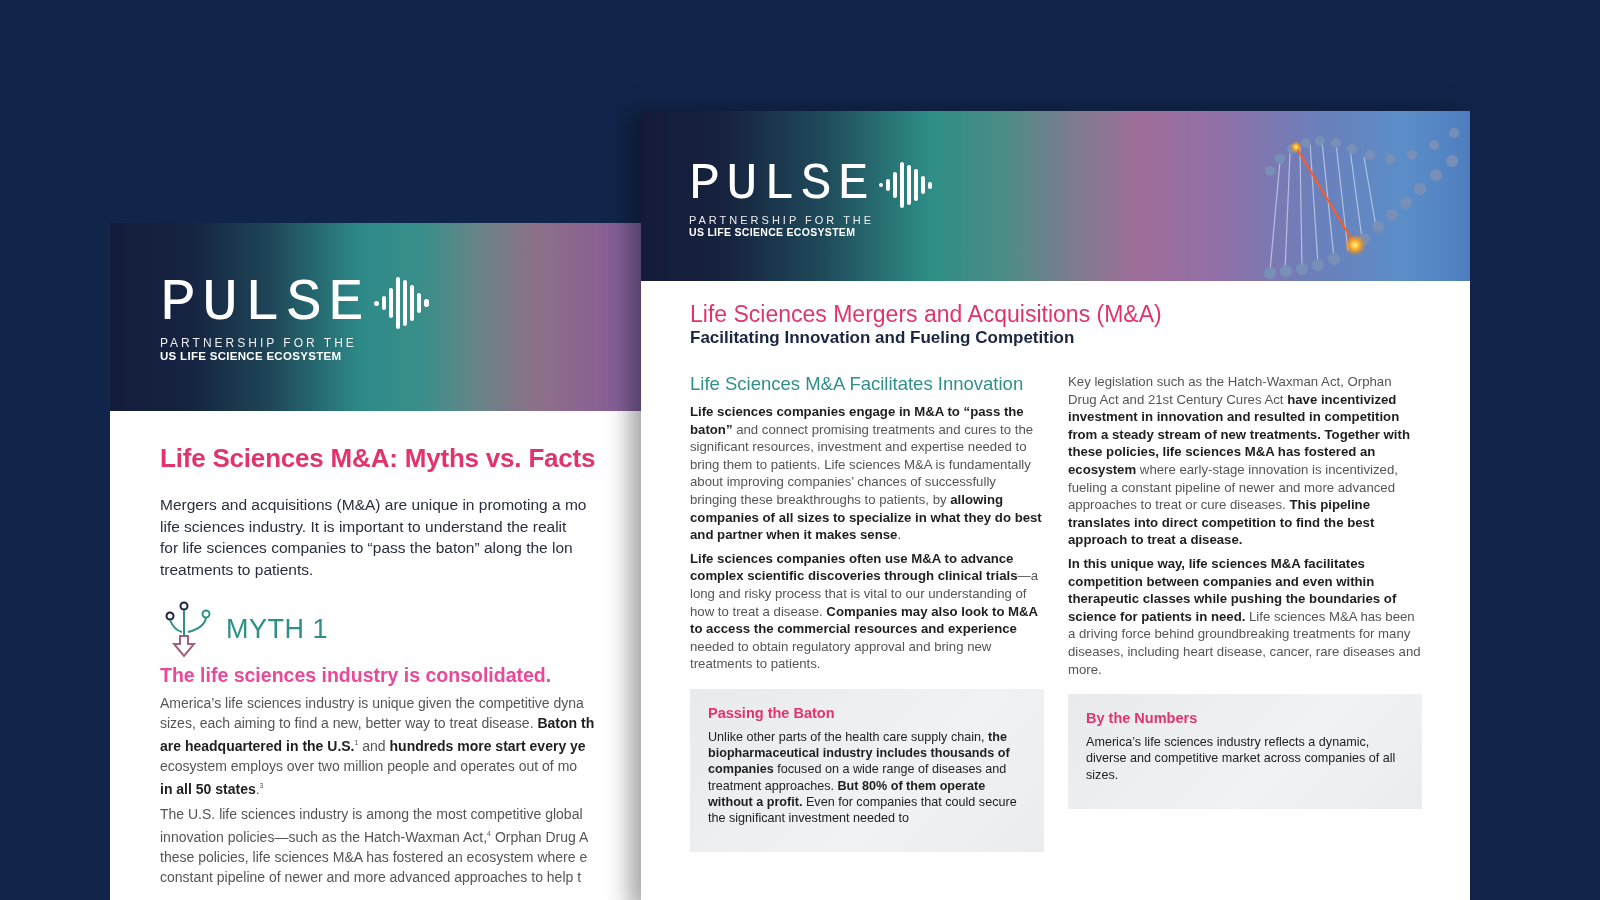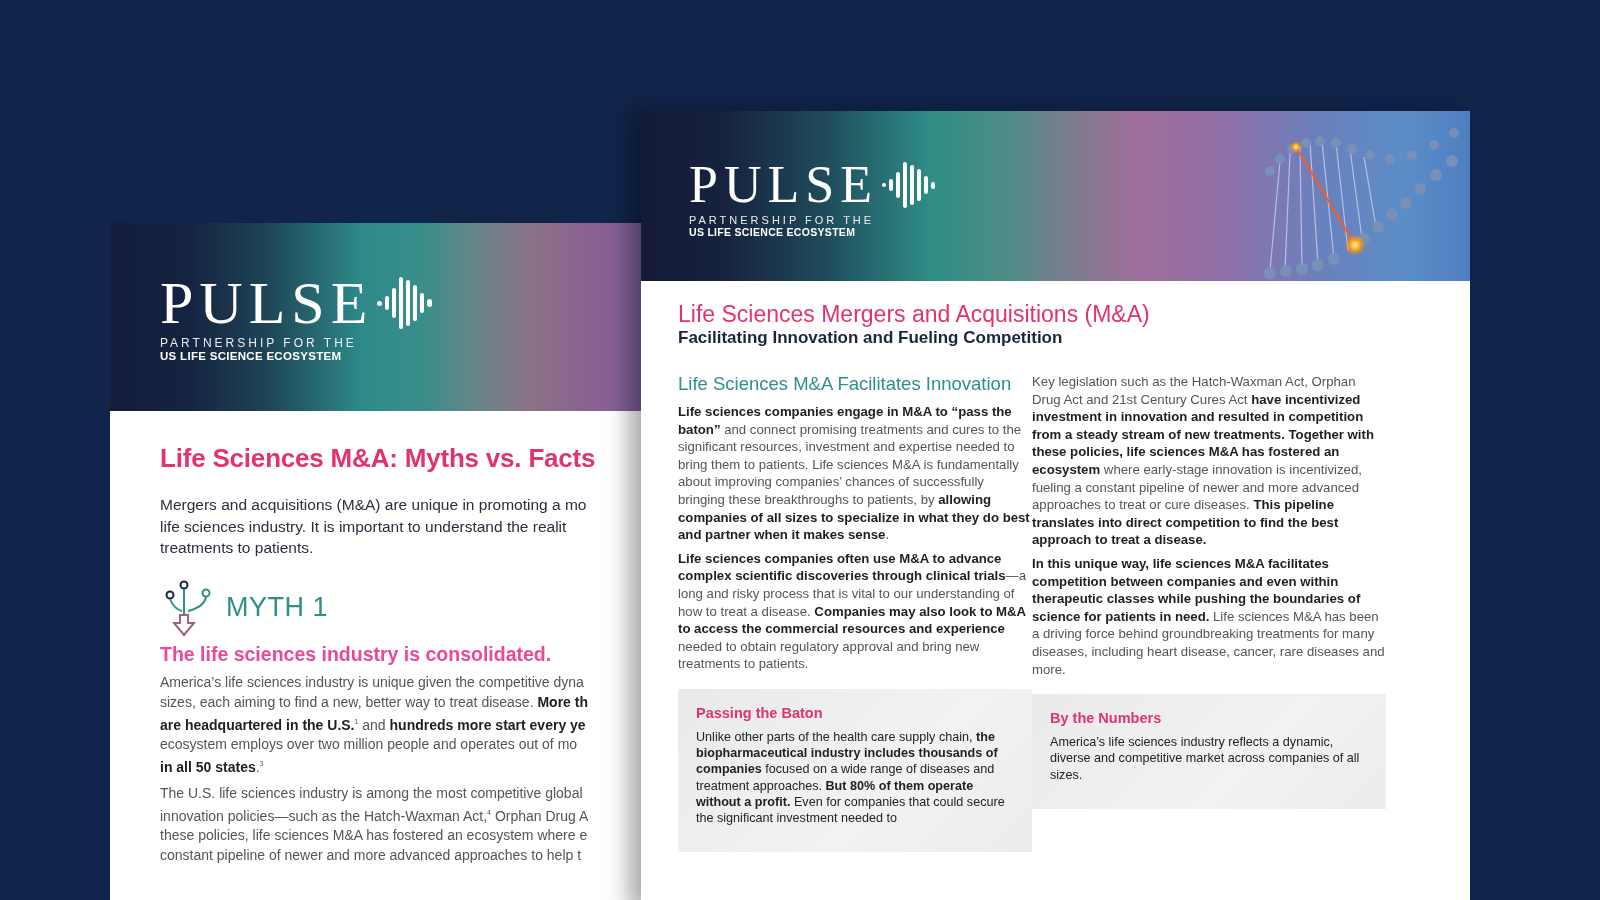--- a/index.html
+++ b/index.html
@@ -11,53 +11,53 @@
   .page.front { left: 641px; top: 111px; width: 829px; height: 800px; box-shadow: -12px 0 22px rgba(0,0,0,0.35); }
 
   .banner { position: relative; width: 100%; overflow: hidden; }
   .back .banner { height: 188px;
     background: linear-gradient(90deg, #141c3c 0%, #152340 14%, #1e4456 28%, #2e8a89 45%, #3a8e8a 56%, #6a8488 66%, #8c7088 76%, #8a6094 88%, #7460a4 100%); }
   .front .banner { height: 170px;
     background: linear-gradient(90deg, #141b38 0%, #16223e 10%, #1f4a5a 22%, #2e8e86 35%, #4d8c86 44%, #7c7c8e 52%, #a06e9a 60%, #9070a8 70%, #6a80bc 82%, #5b8ec8 92%, #4f7ec0 100%); }
 
   .logo { position: absolute; color: #fff; }
   .logo .wordmark { display: flex; align-items: center; }
-  .logo .pulse { font-family: Liberation Serif, serif; font-weight: 200; letter-spacing: 6px; line-height: 1; text-align: right; }
+  .logo .pulse { font-family: Liberation Mono, monospace; font-weight: 200; letter-spacing: 6px; line-height: 1; text-align: right; }
   .logo .wave { display: flex; align-items: center; gap: 3px; margin-left: 4px; }
   .logo .wave i { display: block; background: #fff; border-radius: 3px; }
   .logo .tag1 { letter-spacing: 3px; font-size: 12px; line-height: 1.05; margin-top: 4px; opacity: 0.92; }
   .logo .tag2 { font-weight: bold; font-size: 11.5px; letter-spacing: 0.3px; line-height: 1.05; }
 
   .back .logo { left: 50px; top: 50px; }
   .back .logo .pulse { font-size: 60px; }
   .front .logo { left: 48px; top: 48px; }
   .front .logo .pulse { font-size: 52px; }
   .front .logo .tag1 { font-size: 11px; }
   .front .logo .tag2 { font-size: 10.5px; }
 
   .dna { position: absolute; right: 0; top: 0; width: 320px; height: 170px; }
 
   .content { position: absolute; }
   .back .content { left: 50px; top: 220px; width: 500px; }
-  .front .content { left: 37px; top: 190px; width: 740px; }
+  .front .content { left: 49px; top: 190px; width: 740px; }
 
   .back h1 { font-size: 26px; font-weight: bold; color: #e2336e; letter-spacing: -0.2px; margin-bottom: 20px; }
   .back .intro { font-size: 15.5px; line-height: 21.5px; color: #2a2f40; white-space: nowrap; }
   .myth-row { display: flex; align-items: center; margin-top: 20px; }
   .myth-row .myth-label { font-size: 27px; color: #2f9089; margin-left: 10px; letter-spacing: 0.5px; }
   .back h2 { font-size: 19.5px; color: #ec4899; margin-top: 6px; }
   .back p.body { font-size: 14px; line-height: 20px; color: #555; white-space: nowrap; margin-top: 6px; }
   .back p.body b { color: #1f1f1f; }
   sup { font-size: 7px; vertical-align: super; }
 
   .front h1 { font-size: 23px; font-weight: normal; color: #e2336e; line-height: 26px; }
   .front .subtitle { font-size: 17px; font-weight: bold; color: #1b2540; line-height: 22px; }
   .front .lead { font-size: 14.5px; line-height: 19px; color: #1b2540; margin-top: 6px; width: 735px; }
 
-  .cols { display: flex; margin-top: 24px; }
+  .cols { display: flex; gap: 24px; margin-top: 24px; }
   .col { width: 354px; }
   .col h3 { font-size: 18.5px; font-weight: normal; color: #2f9089; margin-bottom: 8px; white-space: nowrap; }
   .col p { font-size: 13.2px; line-height: 17.6px; color: #555; margin-bottom: 6px; }
   .col p b { color: #1f1f1f; }
 
   .callout { background: linear-gradient(135deg, #e9eaec 0%, #f1f2f3 60%, #eaeced 100%); padding: 16px 18px 20px 18px; margin-top: 16px; }
   .callout h4 { font-size: 14.5px; color: #e2336e; margin-bottom: 8px; }
   .callout p { font-size: 12.6px; line-height: 16.2px; color: #222; }
 </style>
 </head>
@@ -81,36 +81,37 @@
       </div>
       <div class="tag1">PARTNERSHIP FOR THE</div>
       <div class="tag2">US LIFE SCIENCE ECOSYSTEM</div>
     </div>
   </div>
   <div class="content">
     <h1>Life Sciences M&amp;A: Myths vs. Facts</h1>
     <div class="intro">
       <div>Mergers and acquisitions (M&amp;A) are unique in promoting a mo</div>
       <div>life sciences industry. It is important to understand the realit</div>
+      <div>for life sciences companies to “pass the baton” along the lon</div>
       <div>treatments to patients.</div>
     </div>
     <div class="myth-row">
       <svg width="56" height="58" viewBox="0 0 56 58">
         <circle cx="10" cy="16" r="3.5" fill="none" stroke="#1b2540" stroke-width="2"></circle>
         <circle cx="24" cy="6" r="3.5" fill="none" stroke="#1b2540" stroke-width="2"></circle>
         <circle cx="46" cy="14" r="3.5" fill="none" stroke="#2f9089" stroke-width="2"></circle>
         <path d="M24 10 V36 M10 20 Q14 30 22 32 M46 18 Q44 28 28 32" fill="none" stroke="#2f9089" stroke-width="2"></path>
         <path d="M20 36 H28 V44 H34 L24 56 L14 44 H20 Z" fill="none" stroke="#a06080" stroke-width="2"></path>
       </svg>
       <span class="myth-label">MYTH 1</span>
     </div>
     <h2>The life sciences industry is consolidated.</h2>
     <p class="body">
       <span>America’s life sciences industry is unique given the competitive dyna</span><br>
-      <span>sizes, each aiming to find a new, better way to treat disease. </span><b>More th</b><br>
+      <span>sizes, each aiming to find a new, better way to treat disease. </span><b>Baton th</b><br>
       <b>are headquartered in the U.S.</b><sup>1</sup><span> and </span><b>hundreds more start every ye</b><br>
       <span>ecosystem employs over two million people and operates out of mo</span><br>
       <b>in all 50 states</b>.<sup>3</sup>
     </p>
     <p class="body">
       <span>The U.S. life sciences industry is among the most competitive global</span><br>
       <span>innovation policies—such as the Hatch-Waxman Act,</span><sup>4</sup><span> Orphan Drug A</span><br>
       <span>these policies, life sciences M&amp;A has fostered an ecosystem where e</span><br>
       <span>constant pipeline of newer and more advanced approaches to help t</span>
     </p>

